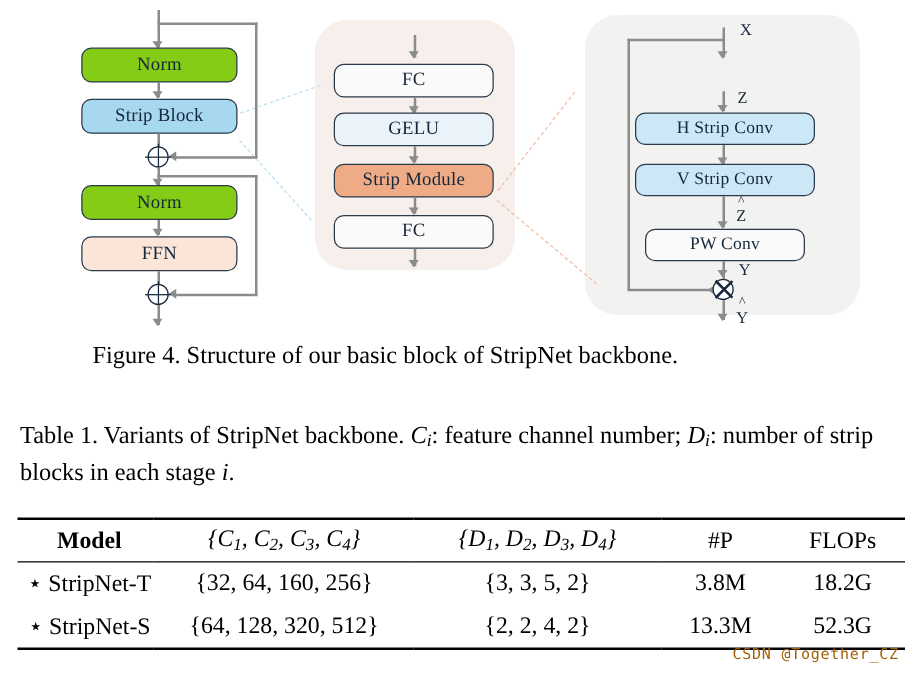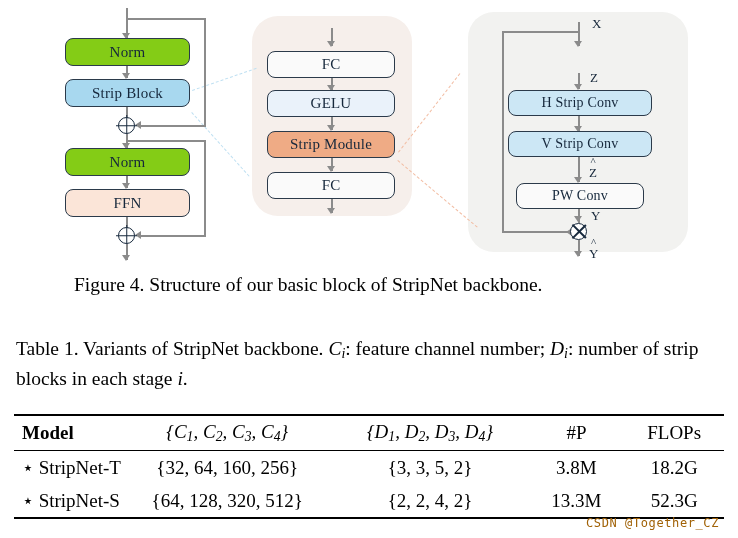--- a/index.html
+++ b/index.html
@@ -151,21 +151,21 @@
     color: #000;
   }
   #variants-table th, #variants-table td {
     padding: 5px 2px;
     text-align: center;
     font-weight: normal;
     white-space: nowrap;
   }
   #variants-table thead th { font-size: 19px; }
   #variants-table th.model-col, #variants-table td.model-col {
-    text-align: left;
+    text-align: center;
     padding-left: 8px;
     font-weight: bold;
   }
   #variants-table td.model-col { font-weight: normal; }
   .rule-top td, .rule-top th { border-top: 2.2px solid #000; }
   .rule-mid td, .rule-mid th { border-top: 1.3px solid #000; }
   .rule-bot td { border-bottom: 2.2px solid #000; }
   .col-c { width: 210px; }
   .col-d { width: 200px; }
   .col-p { width: 96px; }

